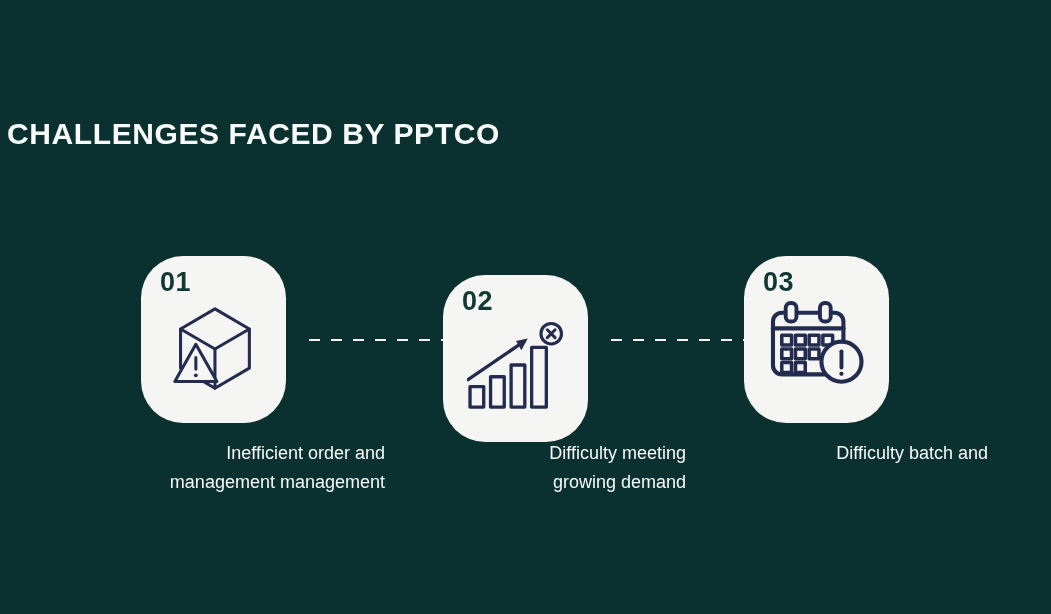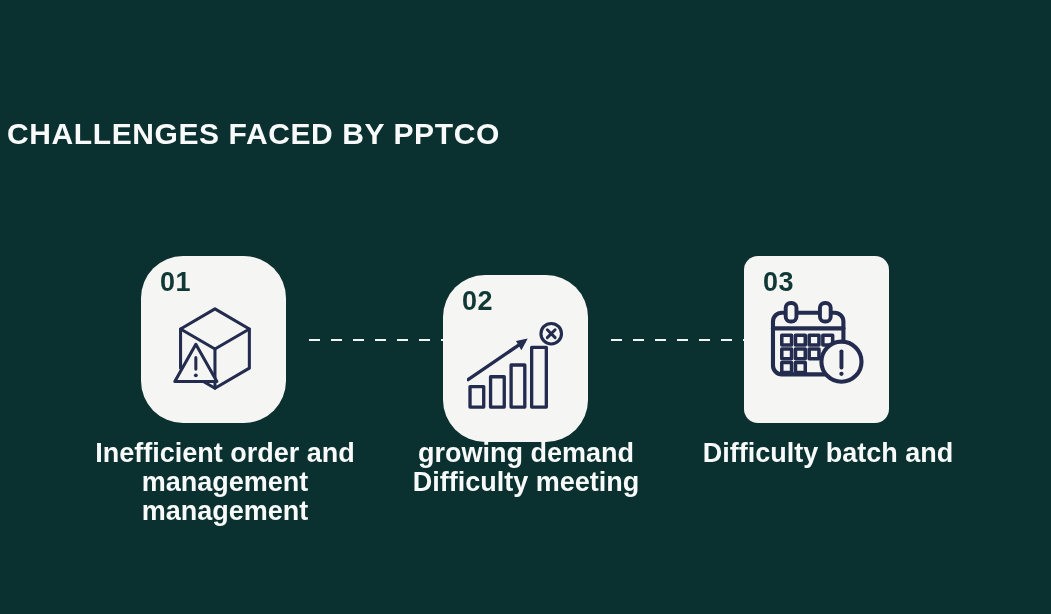--- a/index.html
+++ b/index.html
@@ -36,21 +36,21 @@
   .card {
     position: absolute;
     top: 256px;
     width: 145px;
     height: 167px;
     background: var(--card);
     border-radius: 42px;
   }
   .card-1 { left: 141px; }
   .card-2 { left: 443px; margin-top: 19px; }
-  .card-3 { left: 744px; border-radius: 14px; }
+  .card-3 { left: 744px; }
   .card-number {
     position: absolute;
     top: 13px;
     left: 19px;
     font-size: 27px;
     font-weight: 700;
     letter-spacing: 0.5px;
     color: var(--number);
     line-height: 1;
   }
@@ -74,25 +74,25 @@
     background: repeating-linear-gradient(90deg,
       var(--connector) 0px, var(--connector) 11px,
       transparent 11px, transparent 22px);
   }
   .connector-1 { left: 309px; width: 134px; }
   .connector-2 { left: 611px; width: 133px; }
   .card-label {
     position: absolute;
     top: 439px;
     width: 320px;
-    text-align: center;
+    text-align: right;
     color: var(--text);
-    font-size: 27px;
+    font-size: 18px;
     line-height: 29px;
-    font-weight: 700;
+    font-weight: 400;
   }
   .label-1 { left: 65px; }
   .label-2 { left: 366px; }
   .label-3 { left: 668px; }
   .card-label span { display: block; }
 </style>
 </head>
 <body>
 
 <div class="stage">
@@ -154,20 +154,20 @@
   </div>
 
   <div class="connector connector-1"></div>
   <div class="connector connector-2"></div>
 
   <div class="card-label label-1">
     <span>Inefficient order and</span>
     <span>management management</span>
   </div>
   <div class="card-label label-2">
+    <span>Difficulty meeting</span>
     <span>growing demand</span>
-    <span>Difficulty meeting</span>
   </div>
   <div class="card-label label-3">
     <span>Difficulty batch and</span>
   </div>
 
 </div>
 
 </body></html>

